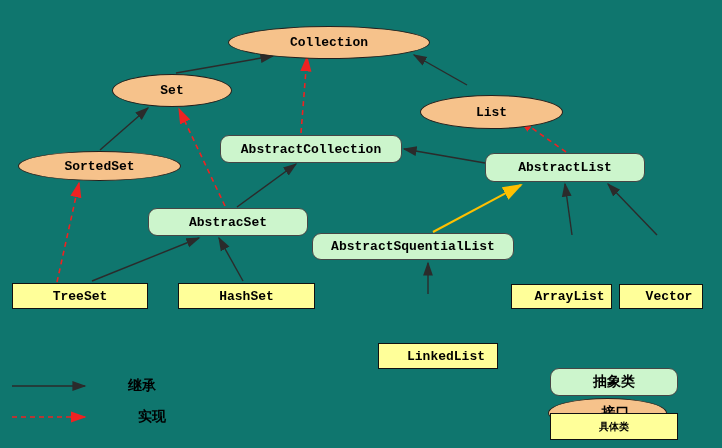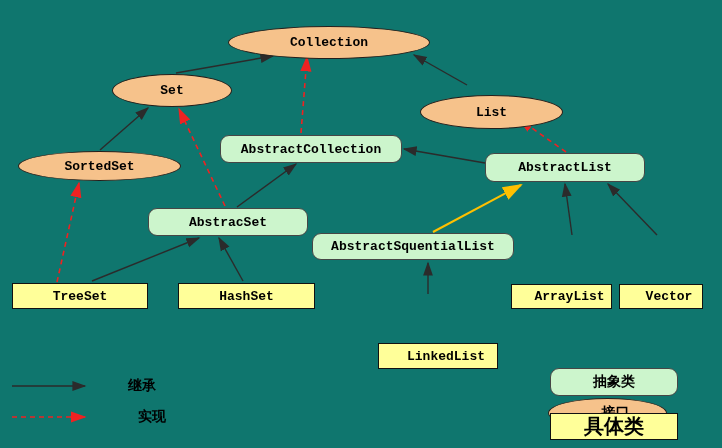--- a/index.html
+++ b/index.html
@@ -132,17 +132,17 @@
 
   <div class="legend-text" style="left:128px;top:377px">继承</div>
   <div class="legend-text" style="left:138px;top:408px">实现</div>
 
   <div class="node ellipse shift-right" style="left:548px;top:350px;width:119px;height:30px;font-size:14px">
     <span>接口</span>
   </div>
   <div class="node abstract" style="left:550px;top:368px;width:128px;height:28px;font-size:14px">
     <span>抽象类</span>
   </div>
-  <div class="node concrete" style="left:550px;top:413px;width:128px;height:27px;font-size:20px">
+  <div class="node concrete" style="left:550px;top:413px;width:128px;height:27px;font-size:10px">
     <span>具体类</span>
   </div>
 
 </div>
 
 </body></html>

